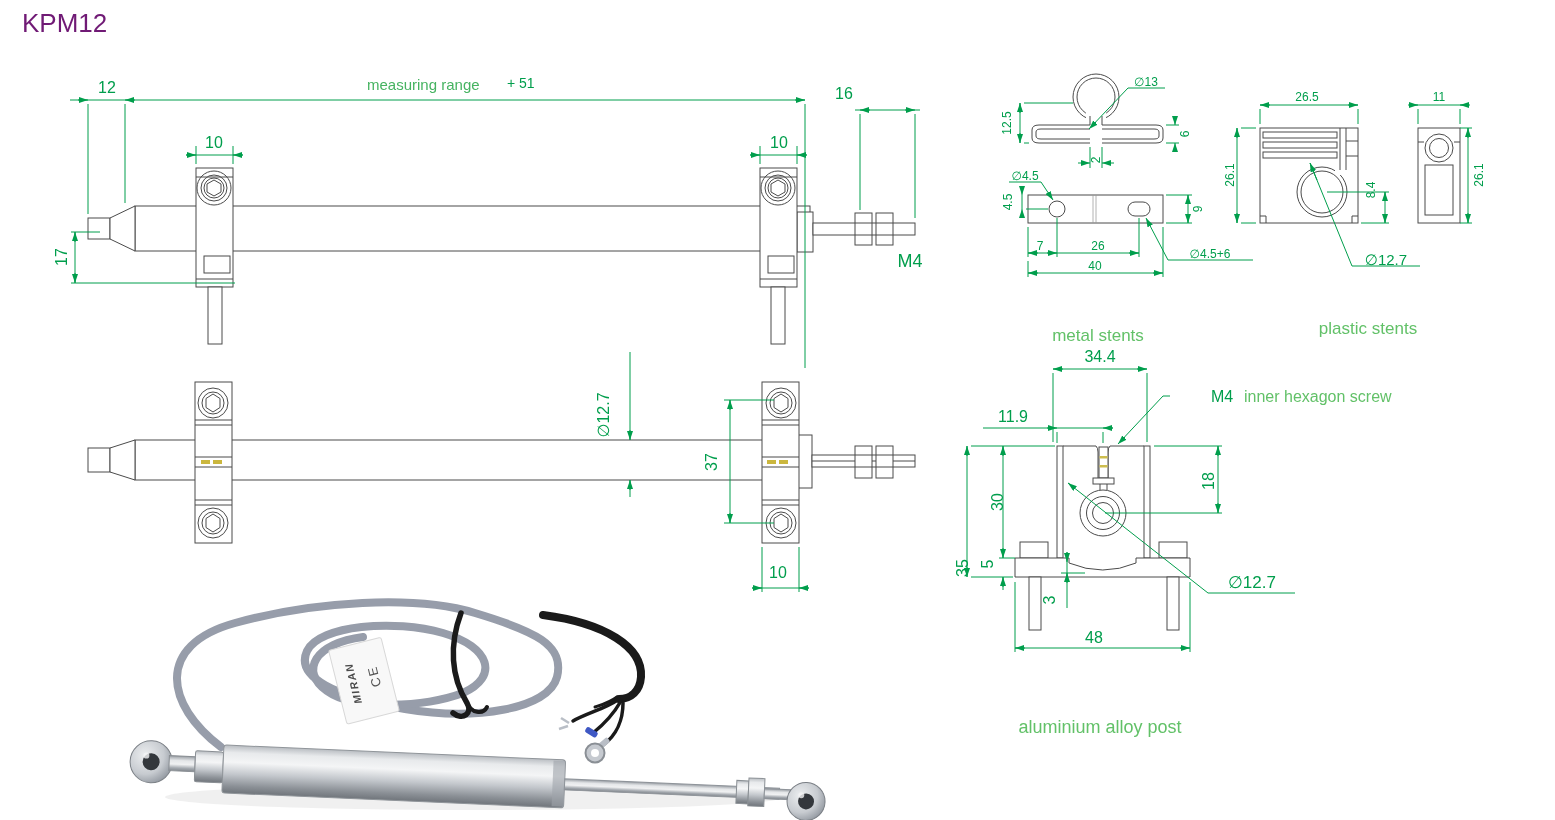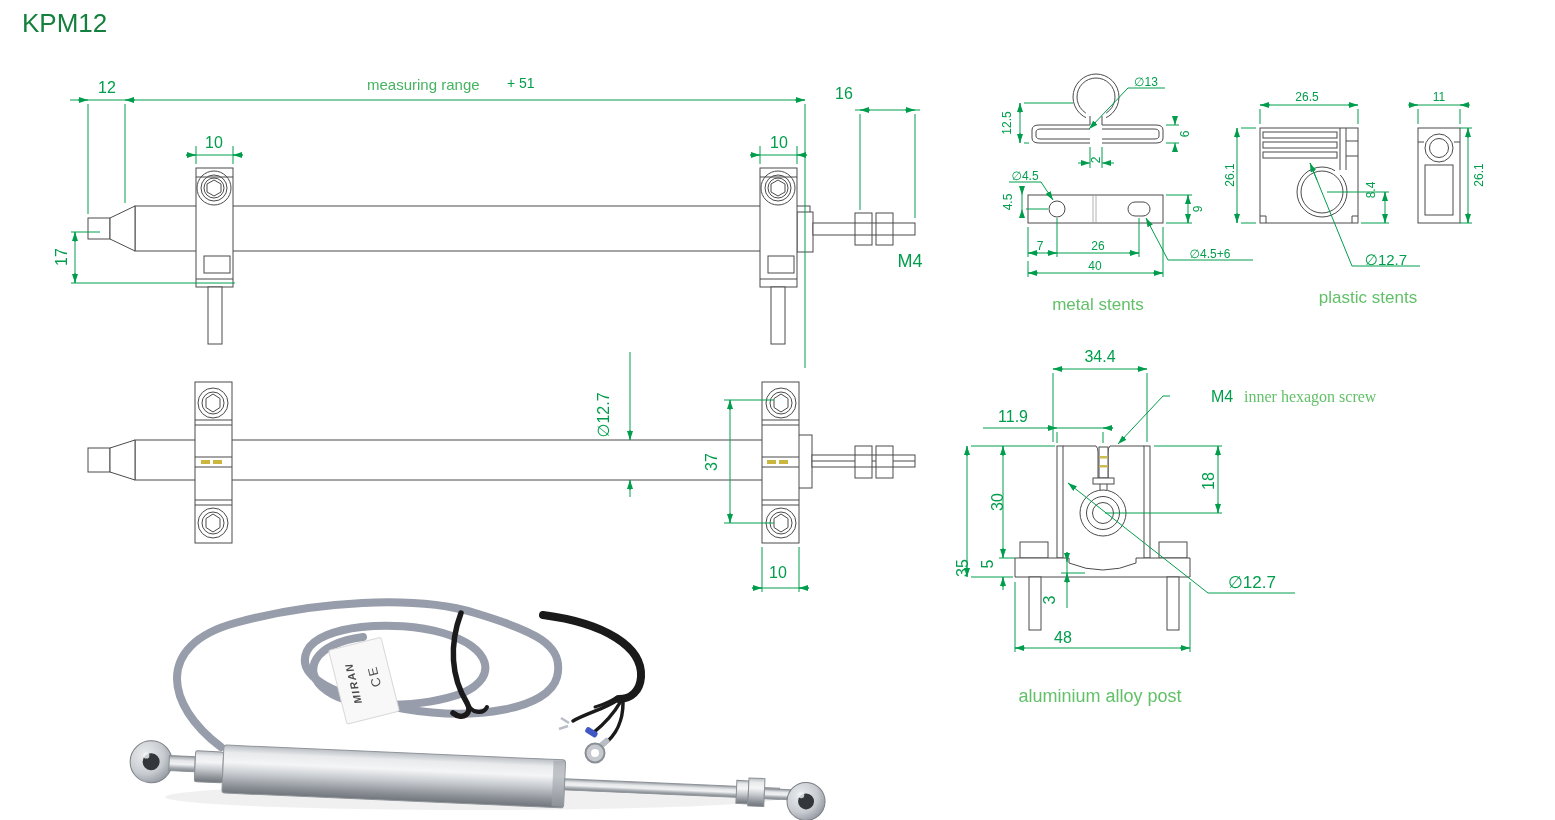--- a/index.html
+++ b/index.html
@@ -9,23 +9,23 @@
   .k{stroke:#4b4b4b;stroke-width:1;fill:none;}
   .kw{stroke:#4b4b4b;stroke-width:1;fill:#ffffff;}
   .g{stroke:#009e4c;stroke-width:1;fill:none;}
   .lbl{position:absolute;transform:translate(-50%,-50%);white-space:nowrap;
        color:#009e4c;font-size:16px;line-height:1;}
   .lbl-l{position:absolute;transform:translateY(-50%);white-space:nowrap;
        color:#009e4c;font-size:16px;line-height:1;margin-left:44px;}
   .rot{transform:translate(-50%,-50%) rotate(-90deg);}
   .sm{font-size:12px;}
   .md{font-size:15px;}
-  .cap{color:#62c168;font-size:17px;}
-  .note{color:#62c168;font-size:16px;font-family:Liberation Serif, serif;}
-  .title{position:absolute;left:22px;top:8px;color:#15803d;font-size:26px;}
+  .cap{color:#62c168;font-size:17px;margin-top:31px;}
+  .note{color:#62c168;font-size:16px;}
+  .title{position:absolute;left:22px;top:8px;color:#701a75;font-size:26px;}
   .cab{stroke:#979daa;stroke-width:8;fill:none;stroke-linecap:round;}
   .blk{stroke:#1a1a1a;fill:none;stroke-linecap:round;}
 </style>
 </head>
 <body>
 
 <div class="page">
 
   <span class="title">KPM12</span>
 
@@ -465,16 +465,16 @@
   <span class="lbl" style="left:1100px;top:357px">34.4</span>
   <span class="lbl-l" style="left:1167px;top:397px">M4</span>
   <span class="lbl-l note" style="left:1200px;top:397px">inner hexagon screw</span>
   <span class="lbl" style="left:1013px;top:417px">11.9</span>
   <span class="lbl rot" style="left:963px;top:568px">35</span>
   <span class="lbl rot" style="left:998px;top:502px">30</span>
   <span class="lbl rot" style="left:988px;top:564px">5</span>
   <span class="lbl rot" style="left:1050px;top:600px">3</span>
   <span class="lbl rot" style="left:1209px;top:481px">18</span>
   <span class="lbl" style="left:1252px;top:582px;font-size:17px">∅12.7</span>
-  <span class="lbl" style="left:1063px;top:638px">48</span>
+  <span class="lbl" style="left:1094px;top:638px">48</span>
   <span class="lbl cap" style="left:1100px;top:696px;font-size:18px">aluminium alloy post</span>
 
 </div>
 
 </body></html>

